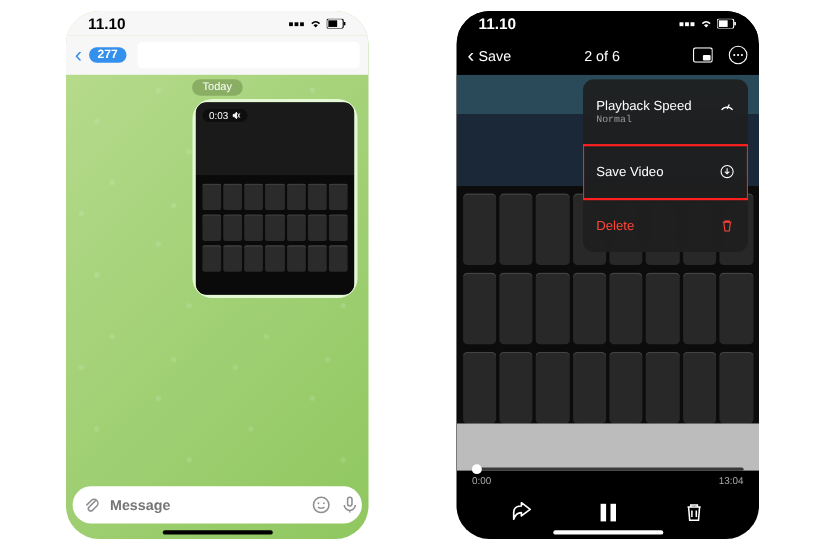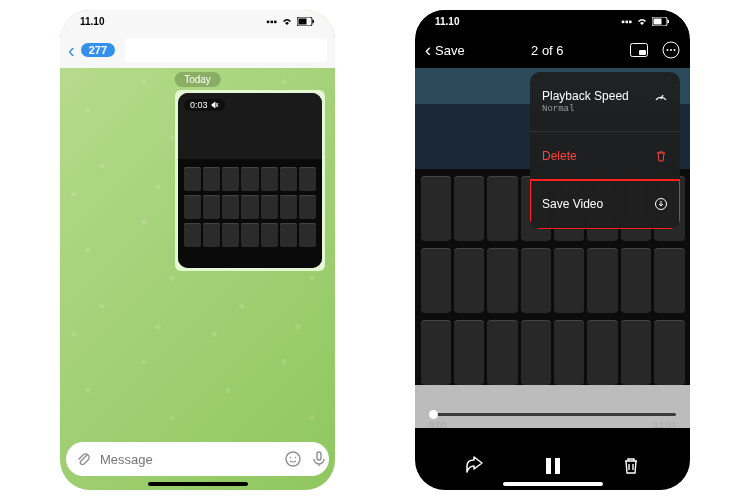--- a/index.html
+++ b/index.html
@@ -22,21 +22,21 @@
   
   .phone-left {
     background: linear-gradient(135deg, #b8dc8f 0%, #a3d177 50%, #8fc75f 100%);
   }
   .status-bar {
     height: 22px;
     display: flex;
     align-items: center;
     justify-content: space-between;
     padding: 0 20px;
-    font-size: 10px;
+    font-size: 14px;
     font-weight: 600;
   }
   .status-bar.light { color: #000; background: #f7f7f7; }
   .status-bar.dark  { color: #fff; background: #000; }
   .status-right { display: flex; gap: 4px; align-items: center; }
   .header-left {
     height: 36px;
     background: #f7f7f7;
     display: flex;
     align-items: center;
@@ -83,21 +83,21 @@
     font-size: 10px;
     padding: 2px 10px;
     border-radius: 10px;
     text-align: center;
   }
   .msg-bubble {
     position: absolute;
     top: 22px; right: 10px;
     width: 150px;
     background: #e4f8d6;
-    border-radius: 6px;
+    border-radius: 18px;
     padding: 3px;
   }
   .video-thumb {
     width: 100%;
     height: 175px;
     border-radius: 10px;
     background: #222;
     position: relative;
     overflow: hidden;
   }
@@ -141,20 +141,21 @@
     gap: 8px;
     color: #8e8e93;
   }
   .input-bar .msg-input {
     flex: 1;
     border: none;
     outline: none;
     font-size: 13px;
     color: #8e8e93;
     background: transparent;
+    font-weight: bold;
   }
   .icon-s { width: 18px; height: 18px; display:inline-flex; align-items:center; justify-content:center; }
   .home-indicator {
     position: absolute;
     bottom: 4px; left: 50%; transform: translateX(-50%);
     width: 100px; height: 4px;
     background: #000; border-radius: 2px;
   }
   .home-indicator.light { background: #fff; }
 
@@ -205,21 +206,21 @@
     border-bottom: 1px solid rgba(255,255,255,0.08);
   }
   .menu-item .sub { display:block; font-size:9px; color:#9a9a9a; margin-top:1px;font-family:Liberation Mono, monospace; }
   .menu-item.destructive { color: #ff453a; }
   .menu-item.highlighted {
     outline: 2px solid #ff2020;
     outline-offset: -1px;
   }
   .scrubber {
     position: absolute;
-    bottom: 60px; left: 14px; right: 14px;
+    bottom: 48px; left: 14px; right: 14px;
   }
   .track {
     height: 3px; background: #3a3a3a; border-radius: 2px; position: relative;
   }
   .thumb {
     position: absolute; left: 0; top: -3px;
     width: 9px; height: 9px; background: #fff; border-radius: 50%;
   }
   .scrub-lbls {
     display: flex; justify-content: space-between;
@@ -415,37 +416,37 @@
           <span>Playback Speed</span>
           <span class="sub">Normal</span>
         </span>
         <span>
           <svg width="14" height="14" viewBox="0 0 14 14">
               <path d="M2 11 a6 6 0 0 1 10 0" stroke="#fff" fill="none" stroke-width="1.2"></path>
               <path d="M7 10 L9 6" stroke="#fff" stroke-width="1.2"></path>
             </svg>
         </span>
       </div>
-      <div class="menu-item destructive" style="border-bottom:none">
-        <span>Delete</span>
-        <span>
-          <svg width="14" height="14" viewBox="0 0 14 14">
-              <path d="M3 4 h8 M5 4 v-1 h4 v1 M4 4 l1 8 h4 l1 -8" stroke="#ff453a" fill="none"></path>
-            </svg>
-        </span>
-      </div>
       <div class="menu-item highlighted">
         <span>Save Video</span>
         <span>
           <svg width="14" height="14" viewBox="0 0 14 14">
               <circle cx="7" cy="7" r="5.5" stroke="#fff" fill="none"></circle>
               <path d="M7 4 v5 M5 7 l2 2 l2 -2" stroke="#fff" fill="none"></path>
             </svg>
         </span>
       </div>
+      <div class="menu-item destructive" style="border-bottom:none">
+        <span>Delete</span>
+        <span>
+          <svg width="14" height="14" viewBox="0 0 14 14">
+              <path d="M3 4 h8 M5 4 v-1 h4 v1 M4 4 l1 8 h4 l1 -8" stroke="#ff453a" fill="none"></path>
+            </svg>
+        </span>
+      </div>
     </div>
   </div>
   <div class="scrubber">
     <div class="track">
       <div class="thumb"></div>
     </div>
     <div class="scrub-lbls">
       <span>0:00</span>
       <span>13:04</span>
     </div>

